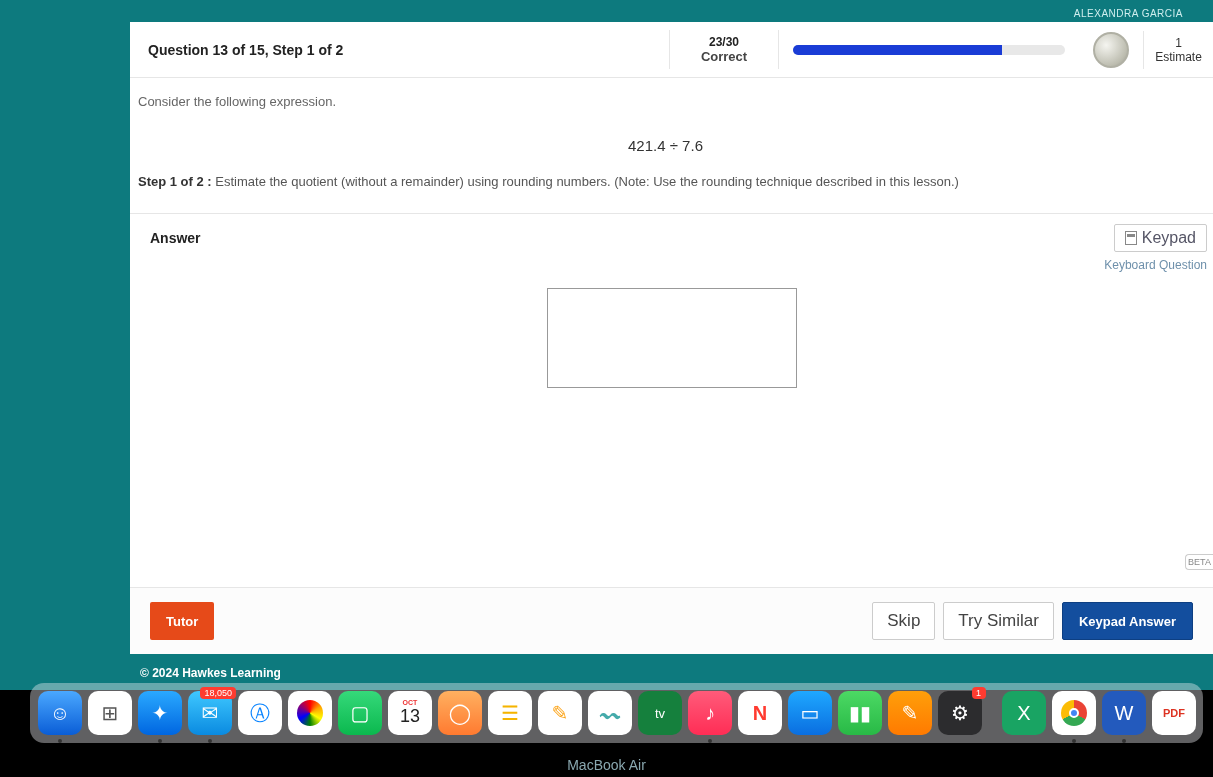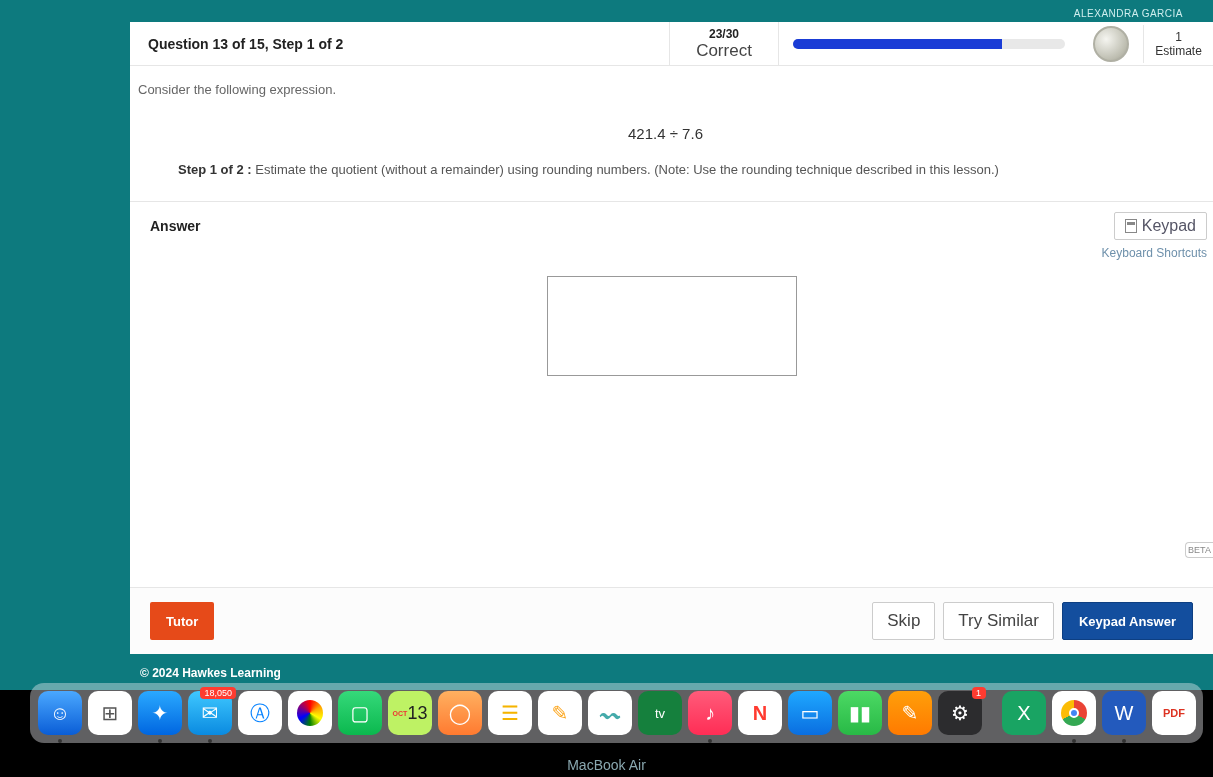--- a/index.html
+++ b/index.html
@@ -35,40 +35,40 @@
   top: 22px;
   bottom: 36px;
   color: #333;
   display: flex;
   flex-direction: column;
 }
 .header {
   display: flex;
   align-items: center;
   border-bottom: 1px solid #e6e6e6;
-  height: 44px;
+  height: 56px;
 }
 .header .qtitle {
   flex: 1;
   padding: 12px 18px;
   font-size: 14px;
   font-weight: 700;
   color: #222;
 }
 .score-box {
   width: 110px;
   text-align: center;
   border-left: 1px solid #e6e6e6;
   border-right: 1px solid #e6e6e6;
   padding: 5px 0;
   font-size: 12px;
   font-weight: 700;
   color: #222;
 }
-.score-box .lbl { font-weight: 400; font-size: 17px; color: #444; }
+.score-box .lbl { font-weight: 700; font-size: 13px; color: #444; }
 .progress-wrap {
   width: 300px;
   padding: 0 14px;
   display: flex;
   align-items: center;
 }
 .progress {
   width: 100%;
   height: 10px;
   background: #e8e8e8;
@@ -102,21 +102,21 @@
   color: #555;
   font-size: 13px;
 }
 .prompt { margin-bottom: 28px; color: #666; }
 .expression {
   text-align: center;
   font-size: 15px;
   color: #333;
   margin: 8px 0 20px 0;
 }
-.step-line { font-size: 13px; color: #555; margin-left: 40px; }
+.step-line { font-size: 13px; color: #555; }
 .step-line b { color: #333; }
 .answer-region {
   flex: 1;
   position: relative;
   padding: 16px 20px;
 }
 .answer-label {
   font-size: 14px;
   font-weight: 700;
   color: #222;
@@ -320,21 +320,21 @@
       </div>
     </div>
 
     <div class="answer-region">
       <div class="answer-label">Answer</div>
       <div class="right-tools">
         <button class="keypad-btn">
           <span class="calc-icon-mini"></span>
           <span>Keypad</span>
         </button>
-        <div class="kbd-shortcut">Keyboard Shortcuts</div>
+        <div class="kbd-shortcut">Keyboard Question</div>
       </div>
       <input class="answer-input" value="" style="">
       <div class="beta-tab">BETA</div>
     </div>
 
     <div class="footer-bar">
       <button class="tutor-btn">Tutor</button>
       <div class="spacer"></div>
       <button class="ghost-btn">Skip</button>
       <button class="ghost-btn">Try Similar</button>
@@ -354,21 +354,21 @@
   <div class="dock-icon" style="background:#fff;color:#555">⊞</div>
   <div class="dock-icon" style="background:linear-gradient(#2aa9ff,#0066e0)">✦<span class="dot"></span></div>
   <div class="dock-icon" style="background:linear-gradient(#3fc8ff,#0a8ae0)">✉<span class="badge">18,050</span><span class="dot"></span></div>
   <div class="dock-icon" style="background:#fff">
       <span style="color:#0a84ff">Ⓐ</span>
     </div>
   <div class="dock-icon" style="background:#fff">
       <span style="background:conic-gradient(red,orange,yellow,green,blue,purple,red);width:26px;height:26px;border-radius:50%"></span>
     </div>
   <div class="dock-icon" style="background:linear-gradient(#35d97a,#0bb84e)">▢</div>
-  <div class="dock-icon" style="background:#bef264;flex-direction:row">
+  <div class="dock-icon" style="background:#ffffff;flex-direction:column">
     <div style="font-size:7px;color:#e33;font-weight:700">OCT</div>
     <div style="font-size:18px;color:#222;font-weight:400">13</div>
   </div>
   <div class="dock-icon" style="background:linear-gradient(#ffb060,#ff7a30)">◯</div>
   <div class="dock-icon" style="background:#fff;color:#f5b400">☰</div>
   <div class="dock-icon" style="background:#fff;color:#fca61e">✎</div>
   <div class="dock-icon" style="background:#fff">
       <span style="color:#4aa">〰</span>
     </div>
   <div class="dock-icon" style="background:#15803d">

